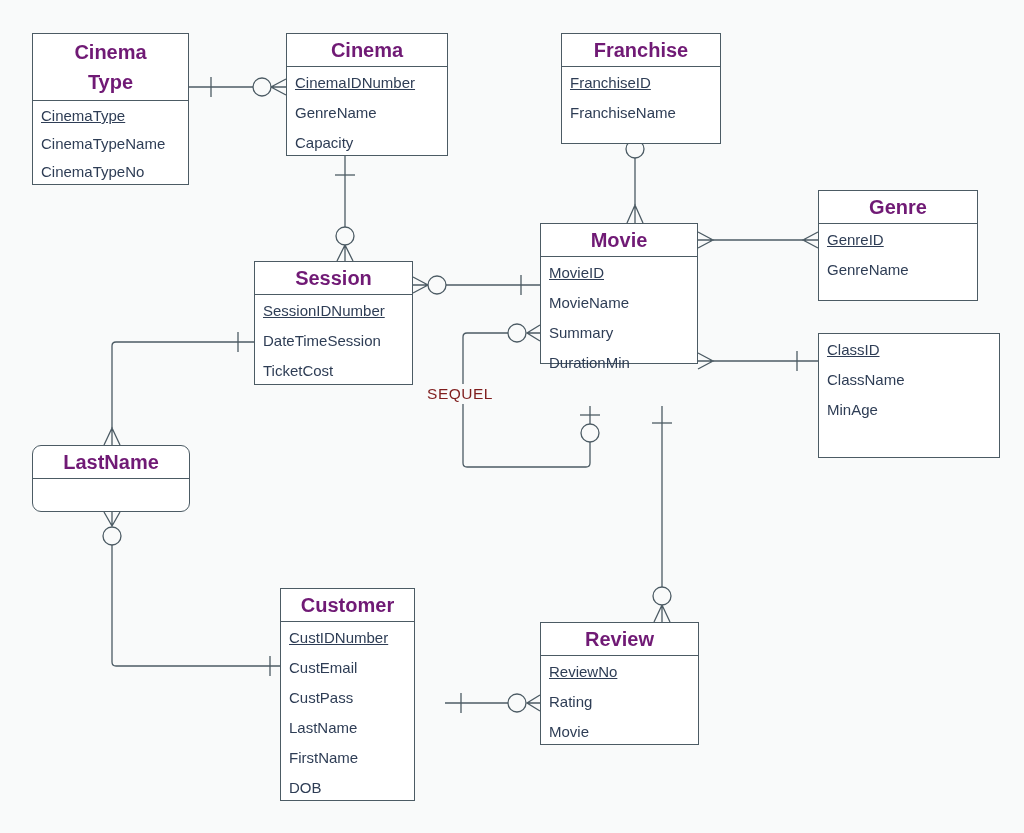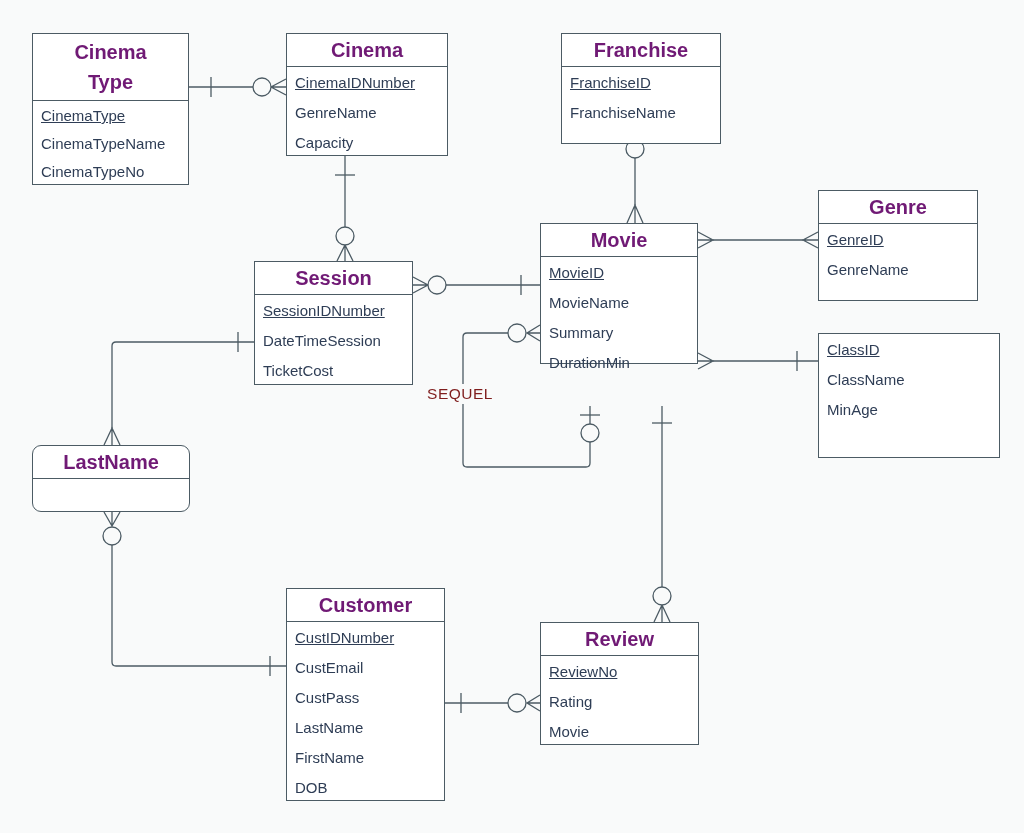--- a/index.html
+++ b/index.html
@@ -166,21 +166,21 @@
       <div class="attr key">SessionIDNumber</div>
       <div class="attr">DateTimeSession</div>
       <div class="attr">TicketCost</div>
     </div>
   </div>
 
   <div class="entity entity--tickets" style="left:32px;top:445px;width:158px;height:67px">
     <div class="title">LastName</div>
   </div>
 
-  <div class="entity" style="left:286px;top:588px;width:159px;height:213px">
+  <div class="entity" style="left:280px;top:588px;width:135px;height:213px">
     <div class="title">Customer</div>
     <div class="attrs">
       <div class="attr key">CustIDNumber</div>
       <div class="attr">CustEmail</div>
       <div class="attr">CustPass</div>
       <div class="attr">LastName</div>
       <div class="attr">FirstName</div>
       <div class="attr">DOB</div>
     </div>
   </div>

